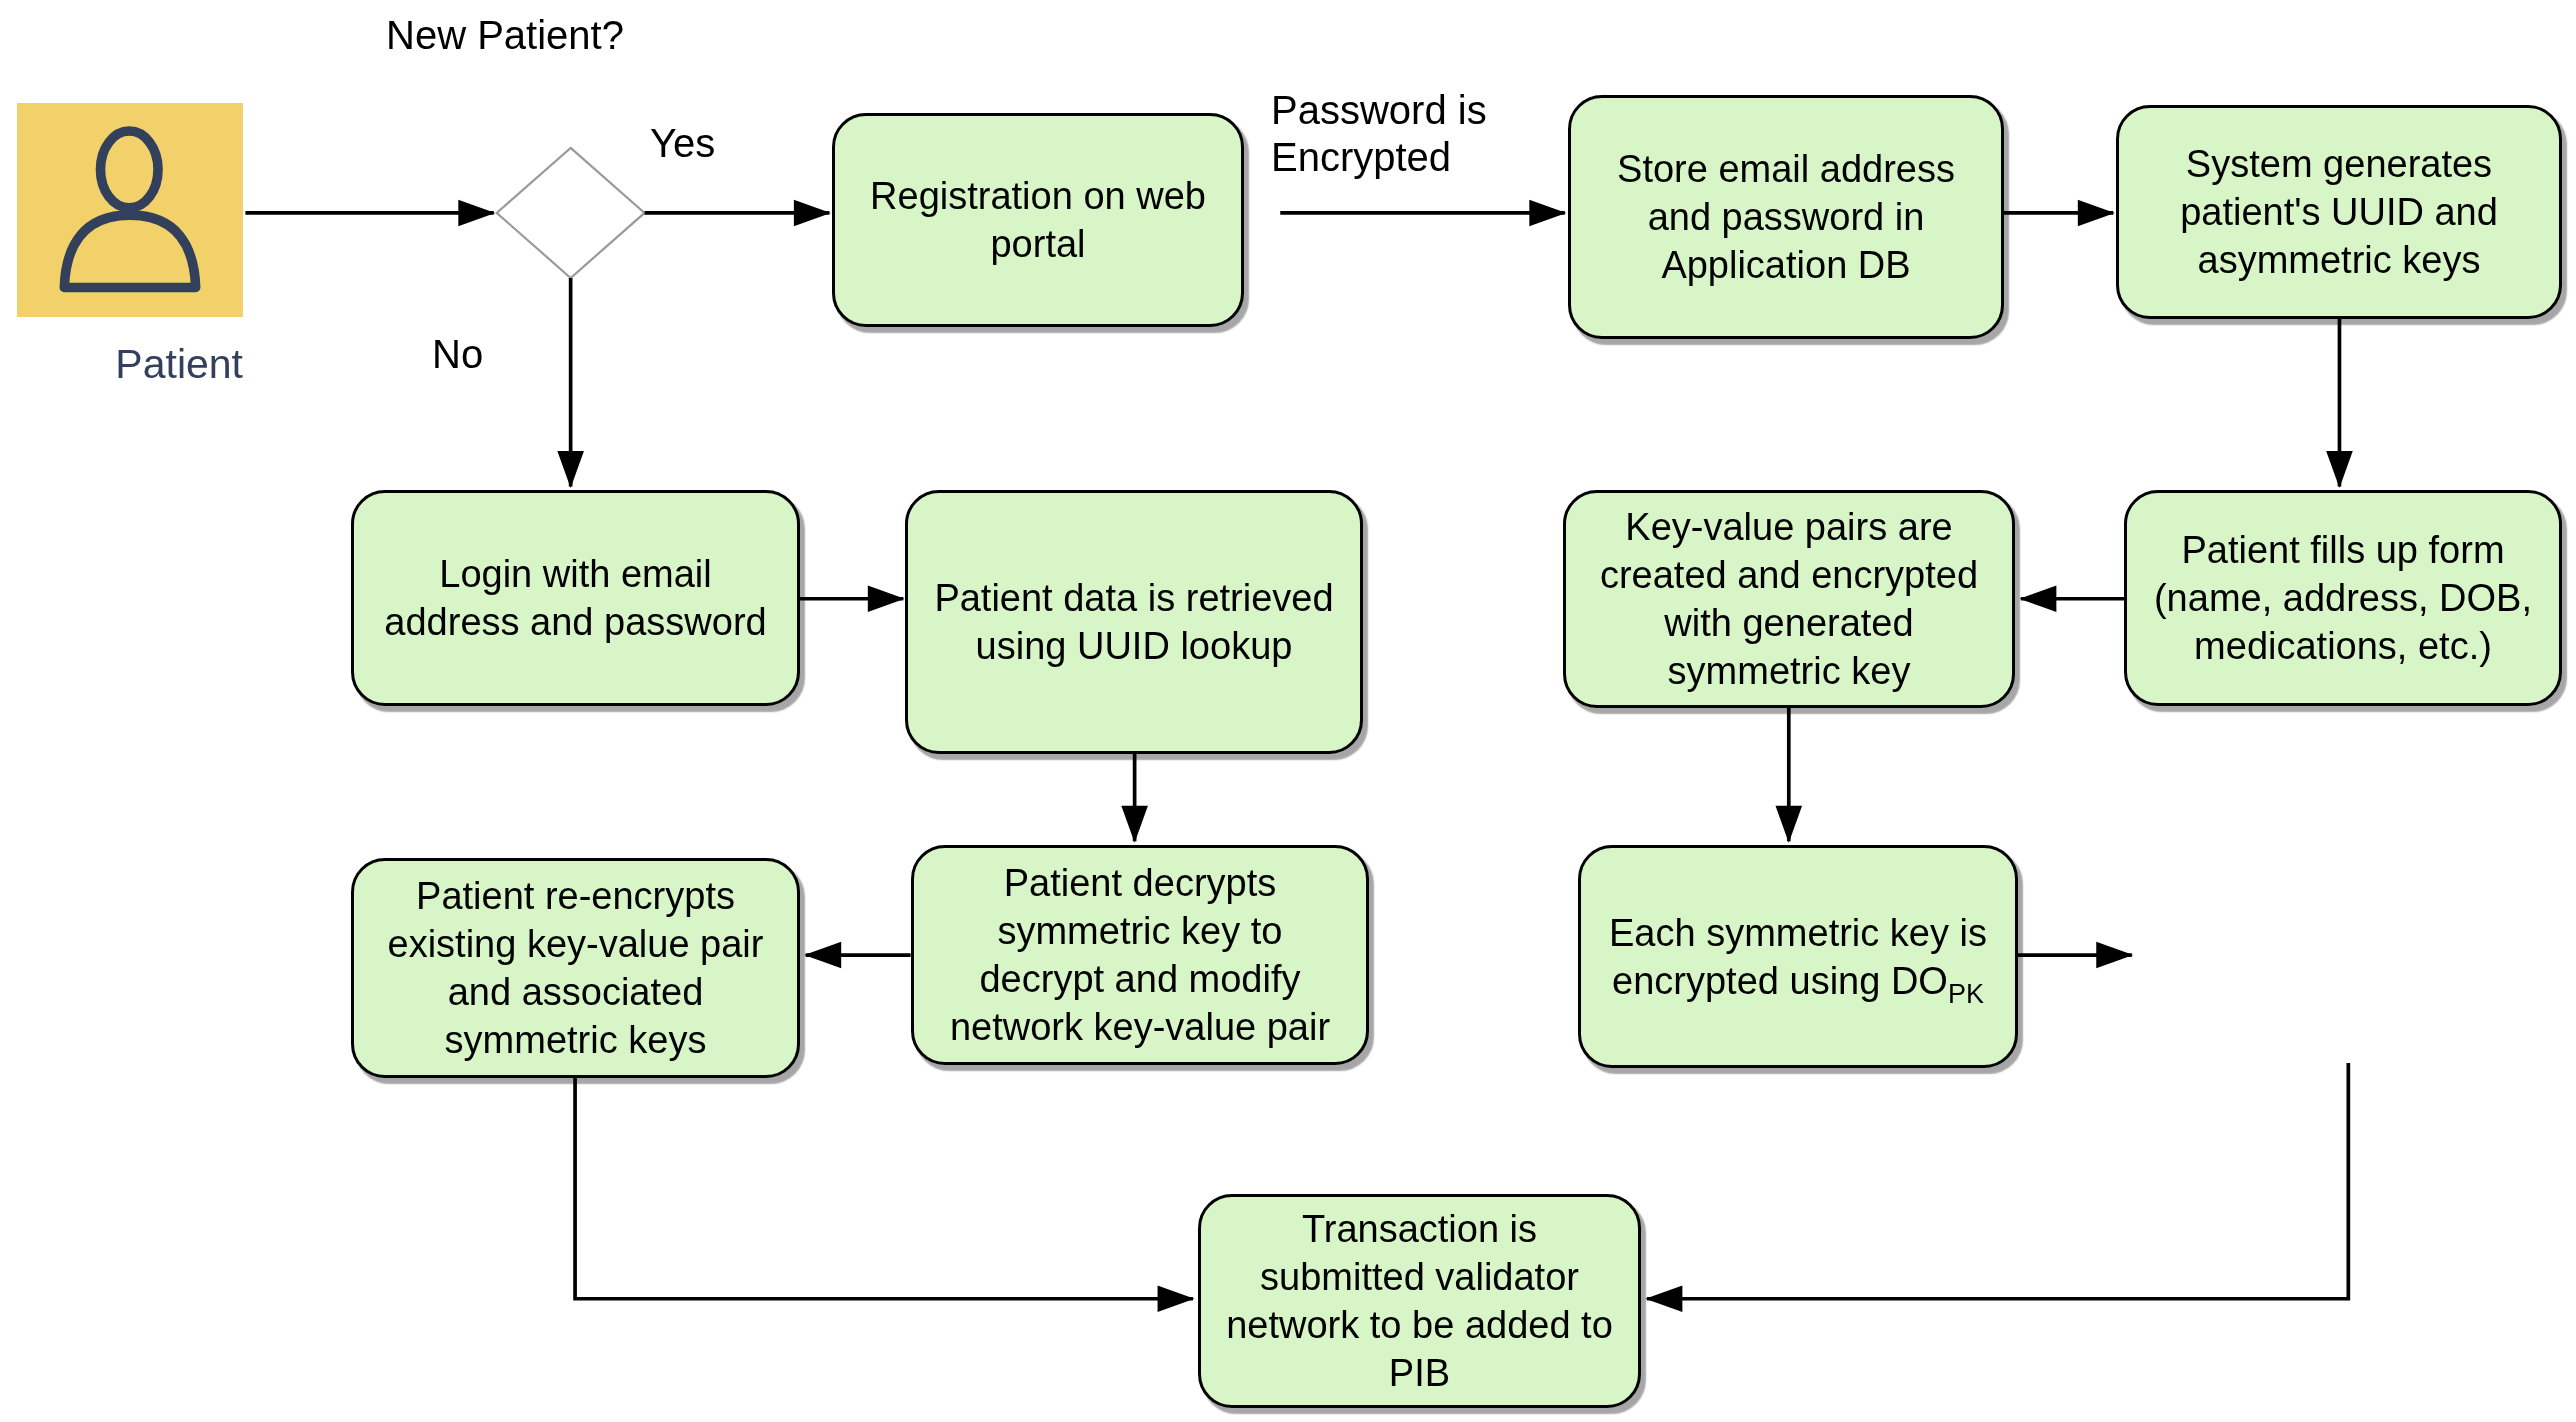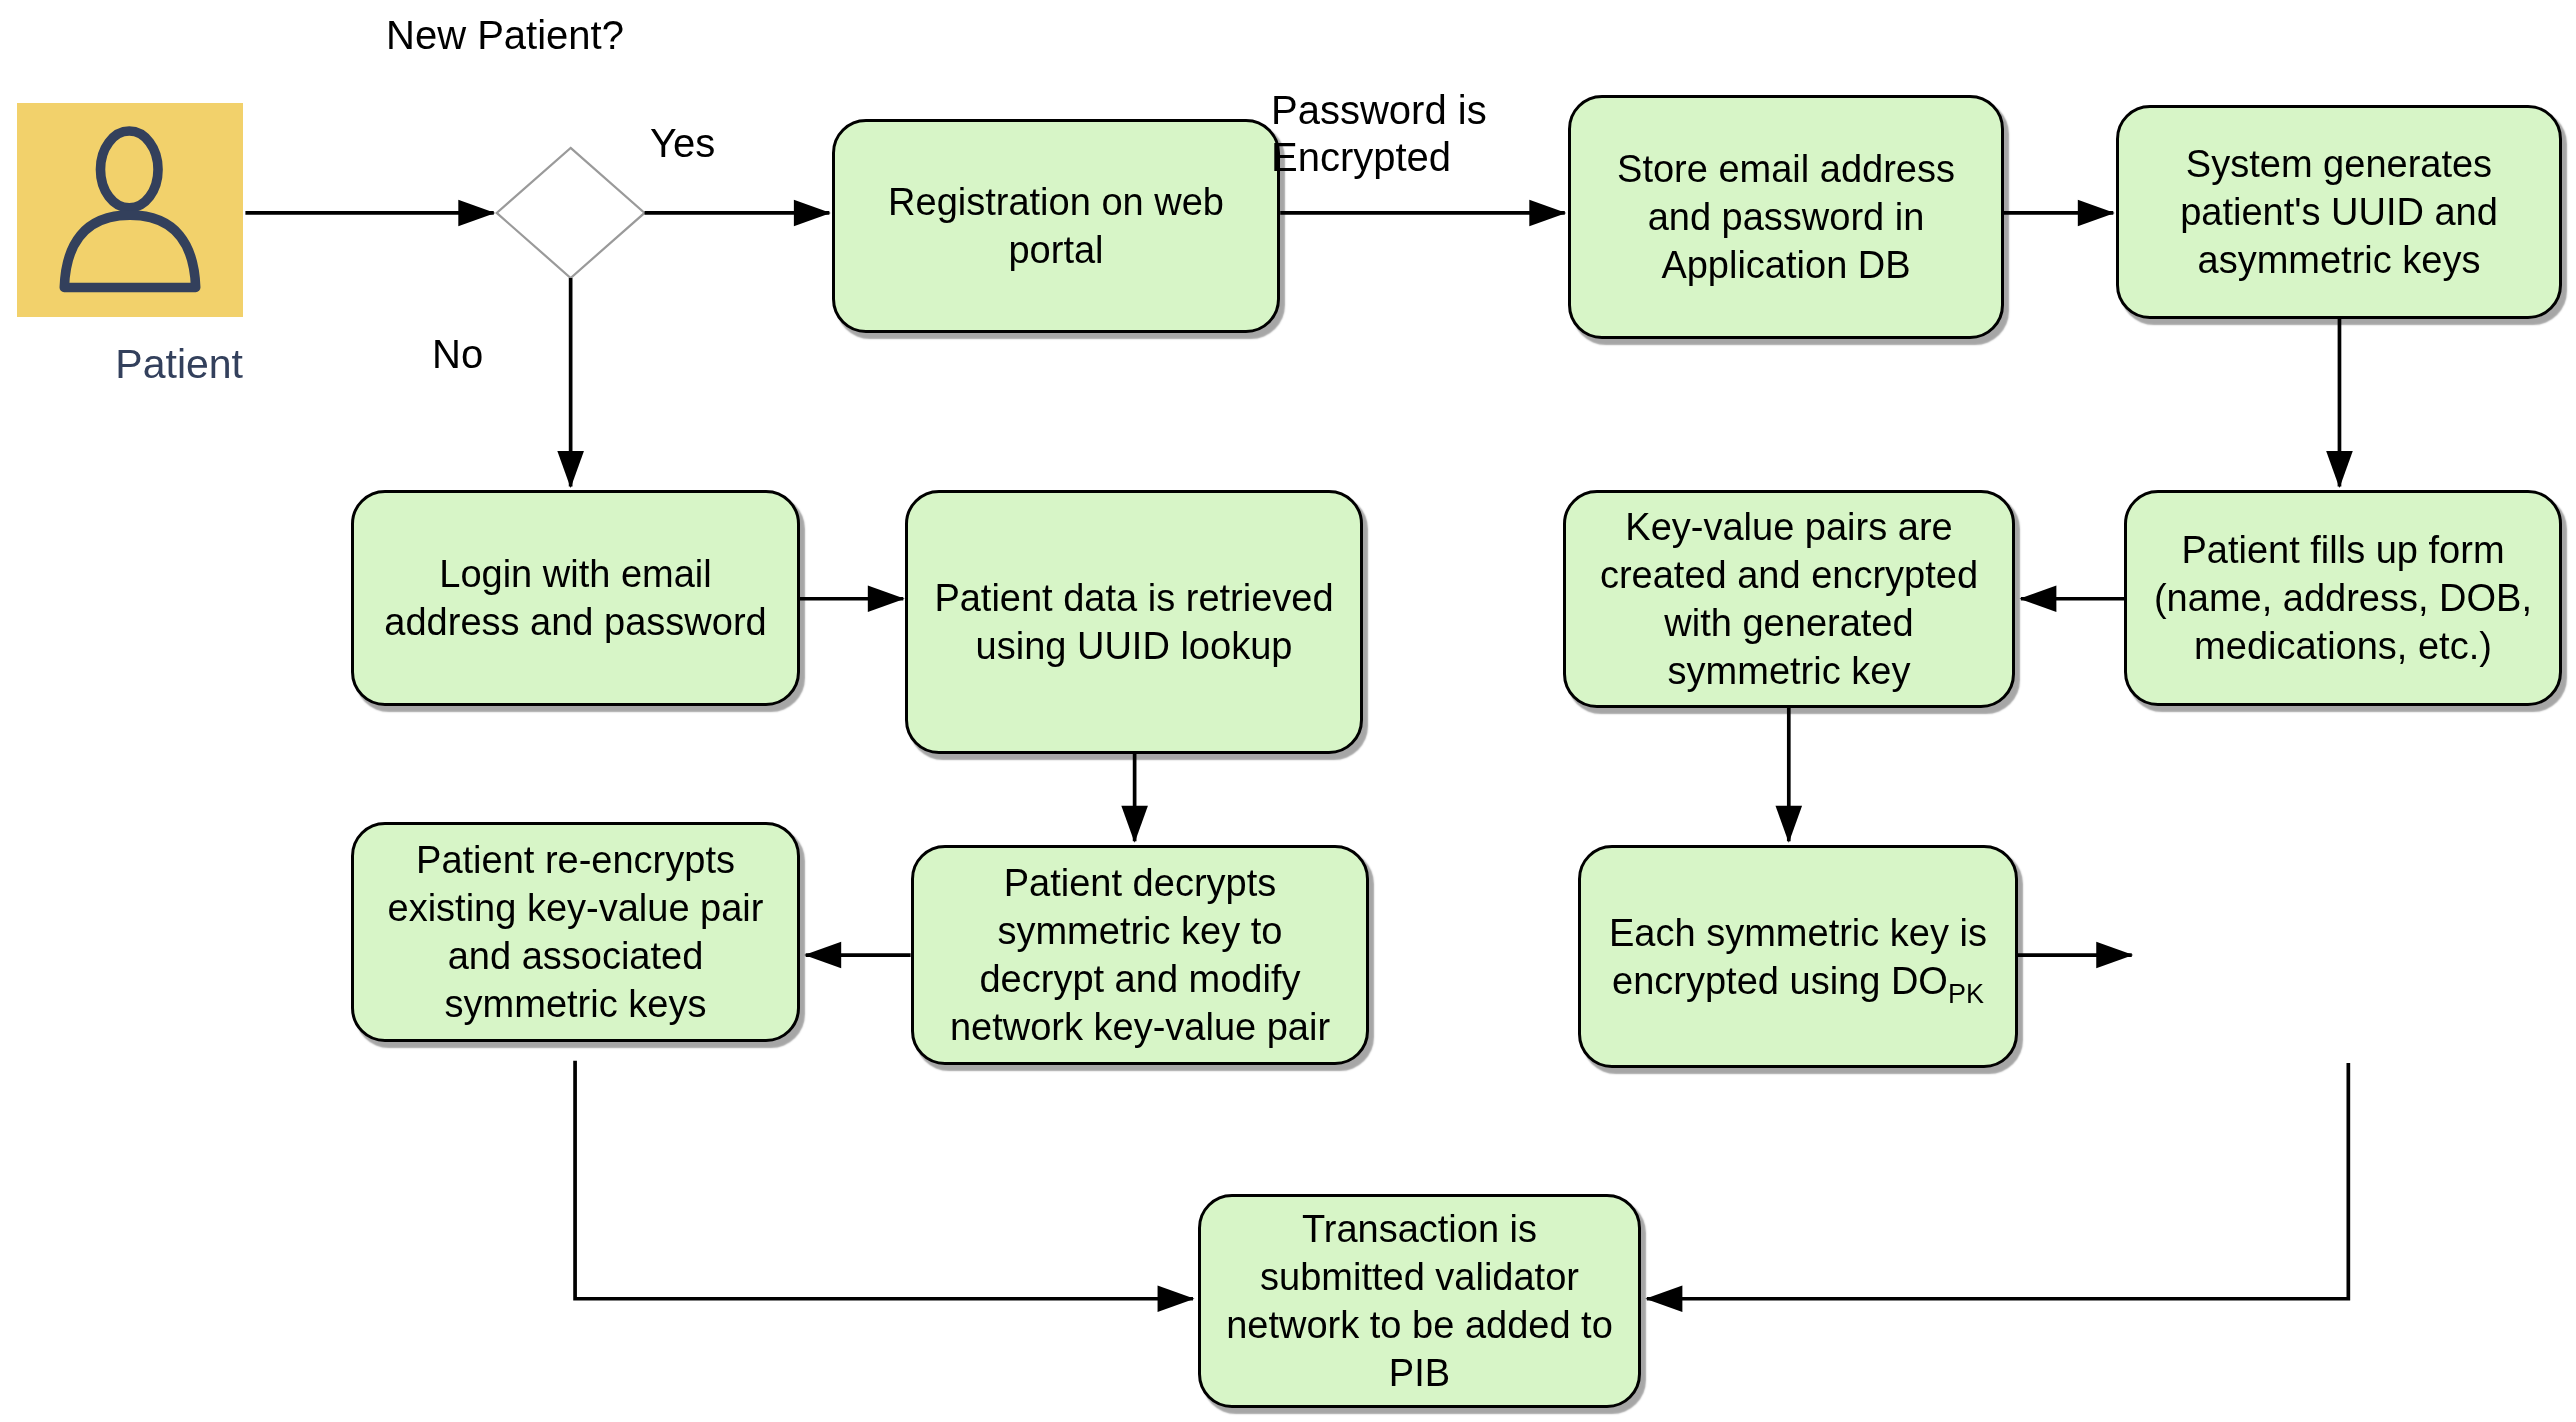--- a/index.html
+++ b/index.html
@@ -86,21 +86,21 @@
     </svg>
   </div>
   <div class="actor-caption" style="left:17px; top:341px; width:226px">Patient</div>
 
   <div class="flow-label" style="left:386px; top:12px; width:370px">New Patient?</div>
   <div class="flow-label" style="left:650px; top:120px; width:103px">Yes</div>
   <div class="flow-label" style="left:432px; top:331px; width:89px">No</div>
   <div class="flow-label" style="left:1271px; top:87px; width:288px">Password is
 Encrypted</div>
 
-  <div class="node" style="left:832px; top:119px; width:448px; height:214px">
+  <div class="node" style="left:832px; top:113px; width:412px; height:214px">
     <span class="node-text">Registration on web
 portal</span>
   </div>
   <div class="node" style="left:1568px; top:95px; width:436px; height:244px">
     <span class="node-text">Store email address
 and password in
 Application DB</span>
   </div>
   <div class="node" style="left:2116px; top:105px; width:446px; height:214px">
     <span class="node-text">System generates
@@ -121,21 +121,21 @@
 created and encrypted
 with generated
 symmetric key</span>
   </div>
   <div class="node" style="left:2124px; top:490px; width:438px; height:216px">
     <span class="node-text">Patient fills up form
 (name, address, DOB,
 medications, etc.)</span>
   </div>
 
-  <div class="node" style="left:351px; top:822px; width:449px; height:220px">
+  <div class="node" style="left:351px; top:858px; width:449px; height:220px">
     <span class="node-text">Patient re-encrypts
 existing key-value pair
 and associated
 symmetric keys</span>
   </div>
   <div class="node" style="left:911px; top:845px; width:458px; height:220px">
     <span class="node-text">Patient decrypts
 symmetric key to
 decrypt and modify
 network key-value pair</span>

